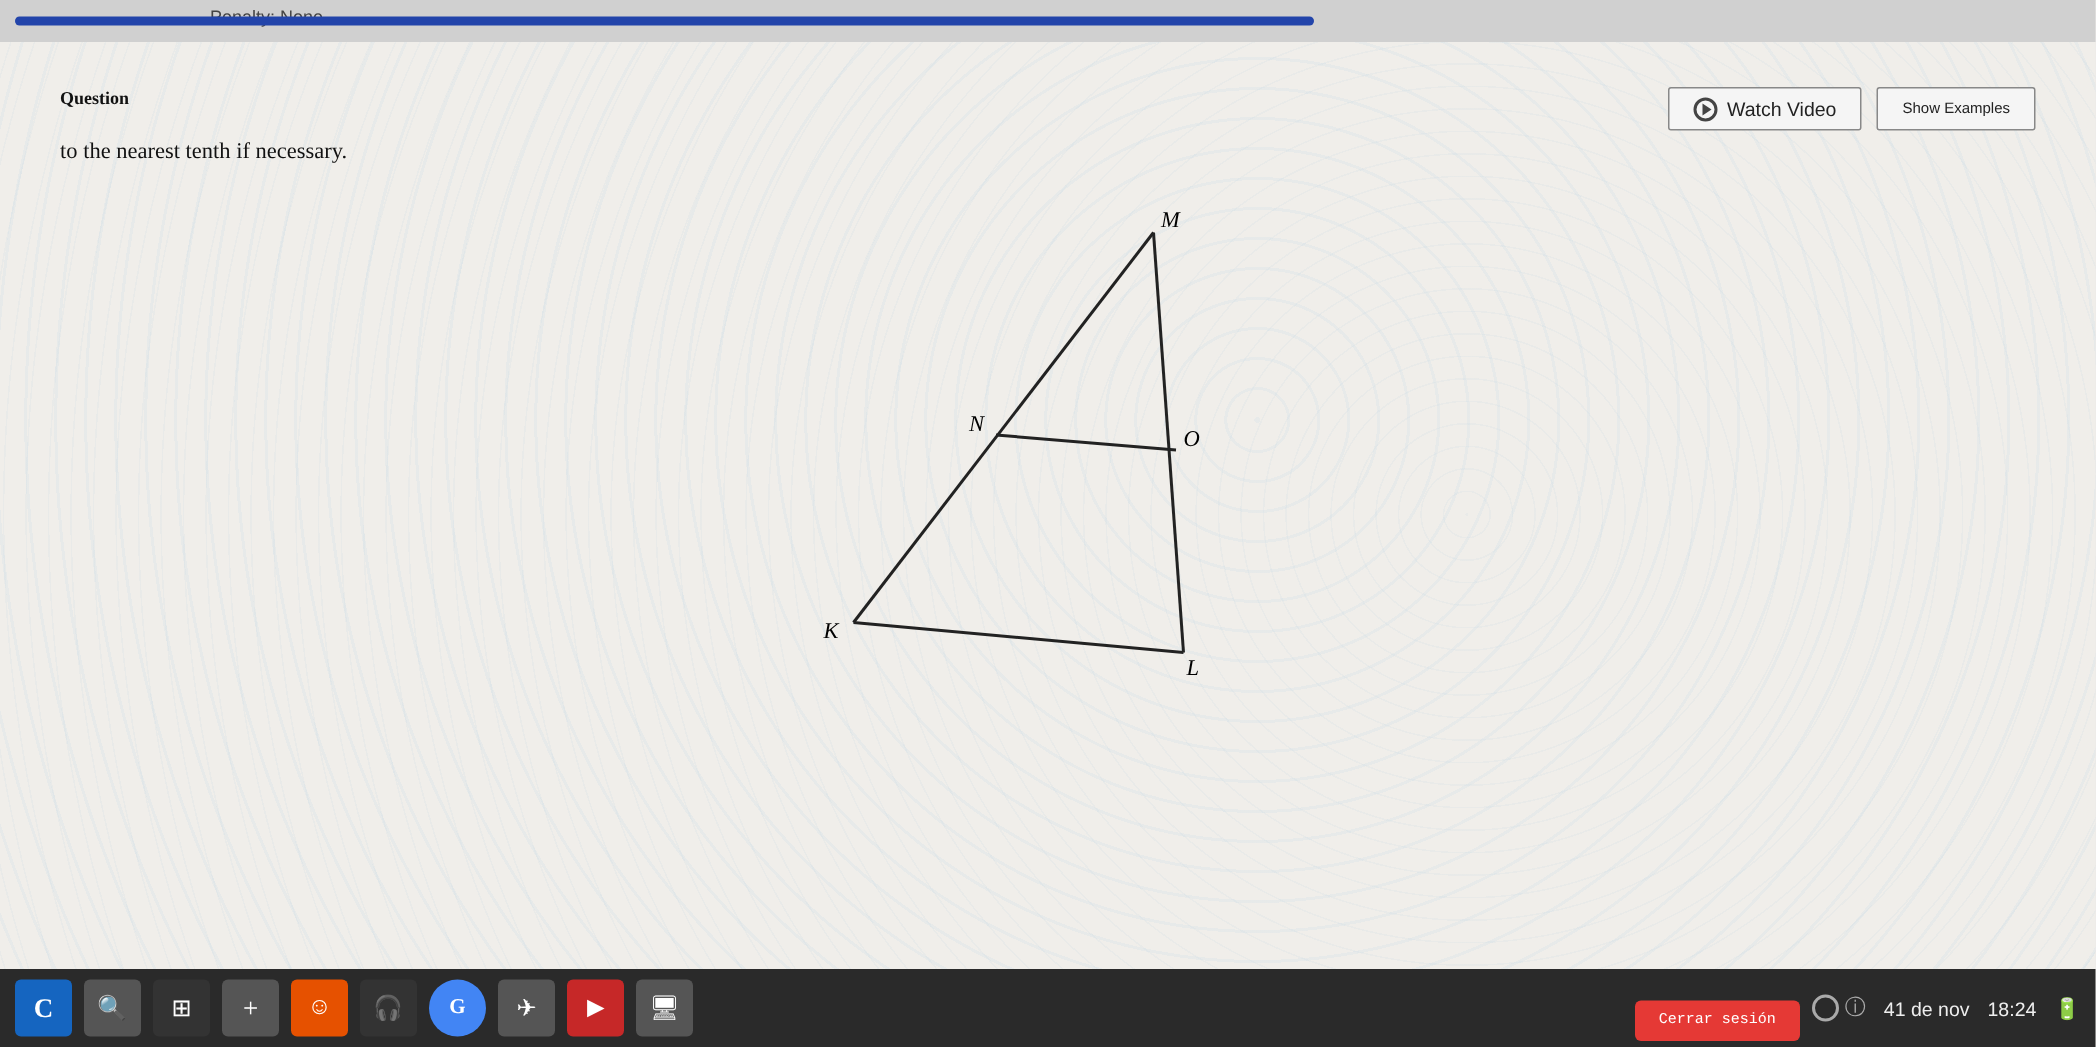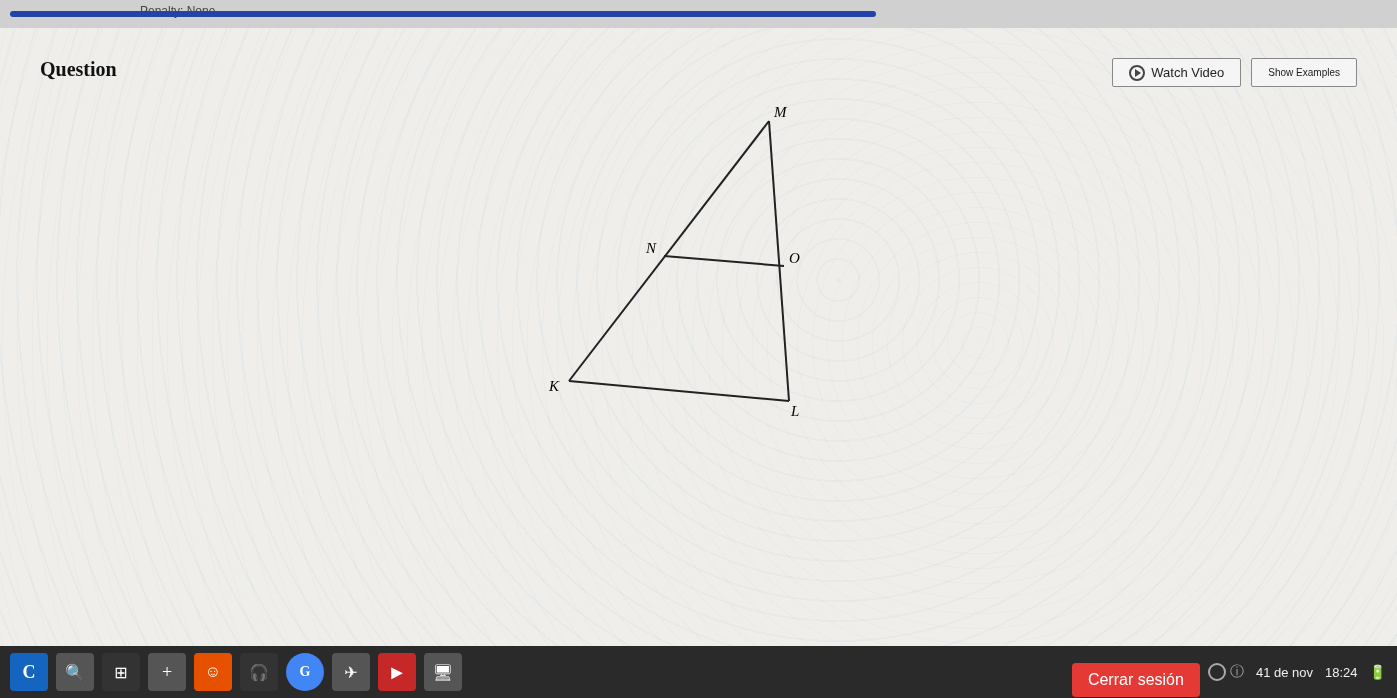--- a/index.html
+++ b/index.html
@@ -40,21 +40,21 @@
       min-height: 630px;
       position: relative;
       background-image: 
         repeating-radial-gradient(circle at 60% 40%, rgba(180,210,230,0.15) 0px, rgba(180,210,230,0.15) 2px, transparent 2px, transparent 20px),
         repeating-radial-gradient(circle at 70% 50%, rgba(170,200,220,0.1) 0px, rgba(170,200,220,0.1) 1px, transparent 1px, transparent 15px);
     }
 
     
     .question-header {
       font-weight: bold;
-      font-size: 20px;
+      font-size: 12px;
       margin-bottom: 16px;
       color: #111;
     }
 
     
     .buttons-area {
       position: absolute;
       top: 30px;
       right: 40px;
       display: flex;
@@ -142,23 +142,23 @@
     .taskbar-icon.red { background: #c62828; }
 
     .taskbar-spacer { flex: 1; }
 
     .cerrar-sesion-btn {
       background: #e53935;
       color: white;
       border: none;
       padding: 8px 16px;
       border-radius: 4px;
-      font-size: 16px;
-      cursor: pointer;
-      font-family: Liberation Sans, sans-serif;
+      font-size: 10px;
+      cursor: pointer;
+      font-family: Liberation Mono, monospace;
       margin-top: 16px;
     }
 
     .taskbar-right {
       display: flex;
       align-items: center;
       gap: 12px;
       color: #eee;
       font-size: 13px;
       font-family: Arial, sans-serif;
@@ -218,20 +218,21 @@
         <span style="position:absolute;left:4px;top:2px;width:0;height:0;border-top:4px solid transparent;border-bottom:4px solid transparent;border-left:6px solid #444;"></span>
       </span>
       <span>Watch Video</span>
     </button>
     <button class="btn-show-examples">
       <span>Show Examples</span>
     </button>
   </div>
 
   <div class="question-text">
+    <p>to the nearest tenth if necessary.</p>
   </div>
 
   <div class="diagram-area">
     <svg class="diagram-svg" viewBox="0 0 420 340">
 
       <line x1="280" y1="20" x2="80" y2="280" stroke="#222" stroke-width="2"></line>
       <line x1="80" y1="280" x2="300" y2="300" stroke="#222" stroke-width="2"></line>
       <line x1="300" y1="300" x2="280" y2="20" stroke="#222" stroke-width="2"></line>
 
       <line x1="175" y1="155" x2="295" y2="165" stroke="#222" stroke-width="2"></line>

